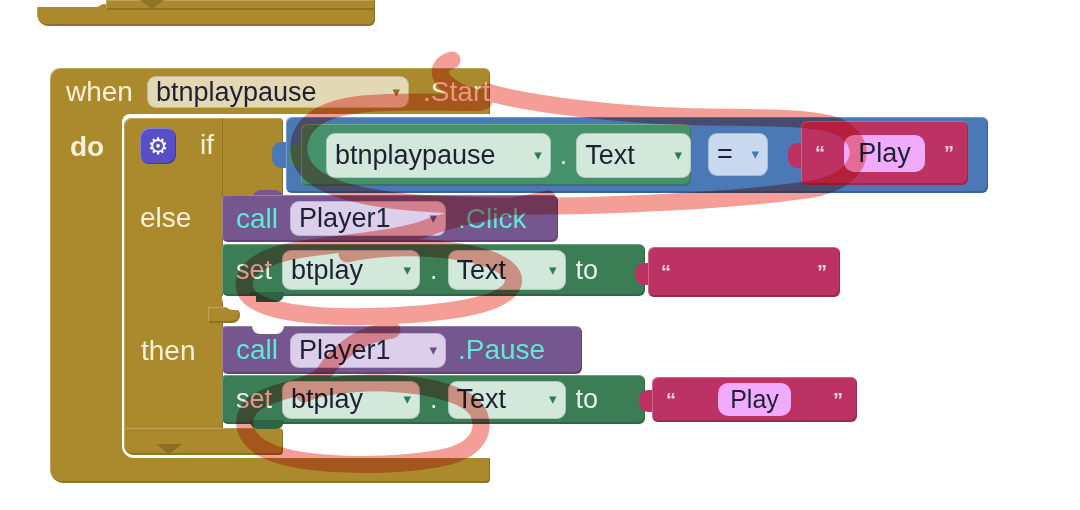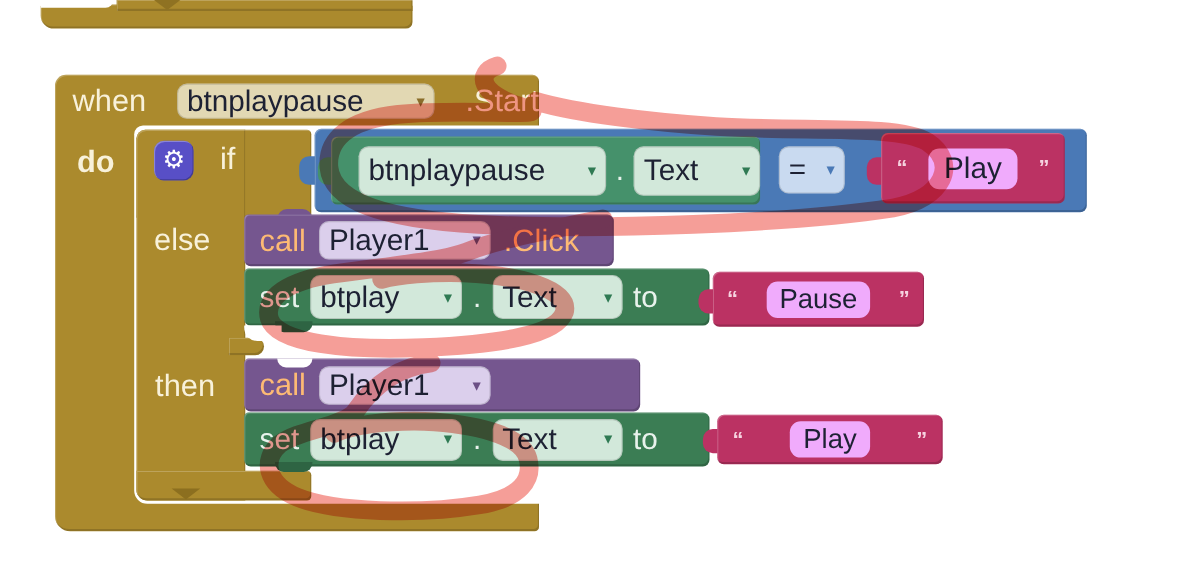--- a/index.html
+++ b/index.html
@@ -26,21 +26,21 @@
   .plug{position:absolute;border-radius:9px 0 0 9px;}
   .bump{position:absolute;border-radius:9px 9px 0 0;}
   .tabdn{position:absolute;border-radius:0 0 8px 8px;}
   .quote{color:#f6d3e0;font-size:20px;line-height:1;font-weight:bold;}
   .strfield{background:#f0abfc;border-radius:10px;color:#1d2133;font-size:27px;
             display:inline-flex;align-items:center;justify-content:center;padding:3px 14px;}
   .gear{display:flex;align-items:center;justify-content:center;background:#584fc6;border-radius:9px;
         color:#fff;font-family:"DejaVu Sans",sans-serif;font-size:23px;
         box-shadow:inset 1px 1px 0 rgba(255,255,255,.3), inset -1px -1px 0 rgba(0,0,0,.25);}
   .ltext{color:#e8f2ec;font-size:27px;}
-  .ptext{color:#fdba74;font-size:28px;white-space:nowrap;}
+  .ptext{color:#5eead4;font-size:28px;white-space:nowrap;}
   .scribble{position:absolute;left:0;top:0;mix-blend-mode:multiply;pointer-events:none;}
 </style>
 </head>
 <body>
 
 <div class="canvas">
 
   <div class="abs gold" style="left:37px;top:4px;width:338px;height:22px;border-radius:2px 2px 6px 12px;"></div>
   <div class="abs" style="left:37px;top:0;width:66px;height:7px;background:#fff;border-radius:0 0 10px 0;"></div>
   <div class="abs gold" style="left:106px;top:0;width:269px;height:10px;"></div>
@@ -48,21 +48,21 @@
 
   <div class="abs gold" style="left:50px;top:68px;width:440px;height:415px;border-radius:10px 6px 4px 14px;"></div>
   <div class="abs" style="left:122px;top:114px;width:368px;height:344px;background:#fff;border-radius:8px 0 0 12px;"></div>
 
   <div class="abs gold" style="left:124px;top:118px;width:159px;height:80px;border-radius:8px 4px 0 0;"></div>
   <div class="abs gold" style="left:124px;top:118px;width:99px;height:337px;border-radius:8px 0 0 10px;"></div>
   <div class="abs gold" style="left:208px;top:307px;width:32px;height:16px;border-radius:0 9px 9px 0;"></div>
   <div class="abs gold" style="left:124px;top:428px;width:159px;height:27px;border-radius:0 4px 4px 10px;"></div>
   <div class="abs" style="left:156px;top:444px;width:0;height:0;border-left:13px solid transparent;border-right:13px solid transparent;border-top:10px solid #8c6f1f;"></div>
 
-  <div class="abs row" style="left:50px;top:68px;width:440px;height:48px;padding-left:16px;gap:28px;">
+  <div class="abs row" style="left:50px;top:68px;width:440px;height:48px;padding-left:16px;gap:14px;">
     <span class="kw">when</span>
     <span class="dd dd-cream" style="width:250px;height:32px;">
       <span>btnplaypause</span>
       <span class="arrow">▾</span>
     </span>
     <span class="kw">.Start</span>
   </div>
   <div class="abs kw" style="left:70px;top:133px;font-weight:bold;">do</div>
 
   <div class="abs gear" style="left:140px;top:128px;width:36px;height:36px;">⚙</div>
@@ -120,30 +120,30 @@
       <span class="arrow">▾</span>
     </span>
     <span class="ltext">to</span>
   </div>
   <div class="abs tabdn" style="left:250px;top:292px;width:34px;height:10px;background:#2e6443;"></div>
   <div class="abs" style="left:222px;top:296px;width:34px;height:14px;background:#fff;border-radius:0 0 0 12px;"></div>
 
   <div class="abs plug" style="left:635px;top:263px;width:14px;height:22px;background:#bb3263;"></div>
   <div class="abs mag-blk bevel row" style="left:648px;top:247px;width:192px;height:50px;padding:0 13px;gap:9px;justify-content:space-between;">
     <span class="quote">“</span>
-    <span class="strfield" style="font-size:25px;padding:2px 12px;">Pause</span>
     <span class="quote">”</span>
   </div>
 
   <div class="abs pur-blk bevel row" style="left:222px;top:326px;width:360px;height:48px;padding-left:14px;gap:12px;">
     <span class="ptext">call</span>
     <span class="dd dd-lav" style="width:138px;height:35px;">
       <span>Player1</span>
       <span class="arrow">▾</span>
     </span>
+    <span class="ptext">.Pause</span>
   </div>
   <div class="abs" style="left:252px;top:326px;width:32px;height:8px;background:#fff;border-radius:0 0 9px 9px;"></div>
 
   <div class="abs set-blk bevel row" style="left:222px;top:375px;width:423px;height:49px;padding-left:14px;gap:10px;">
     <span class="ltext">set</span>
     <span class="dd dd-green" style="width:120px;height:38px;">
       <span>btplay</span>
       <span class="arrow">▾</span>
     </span>
     <span class="ltext">.</span>

